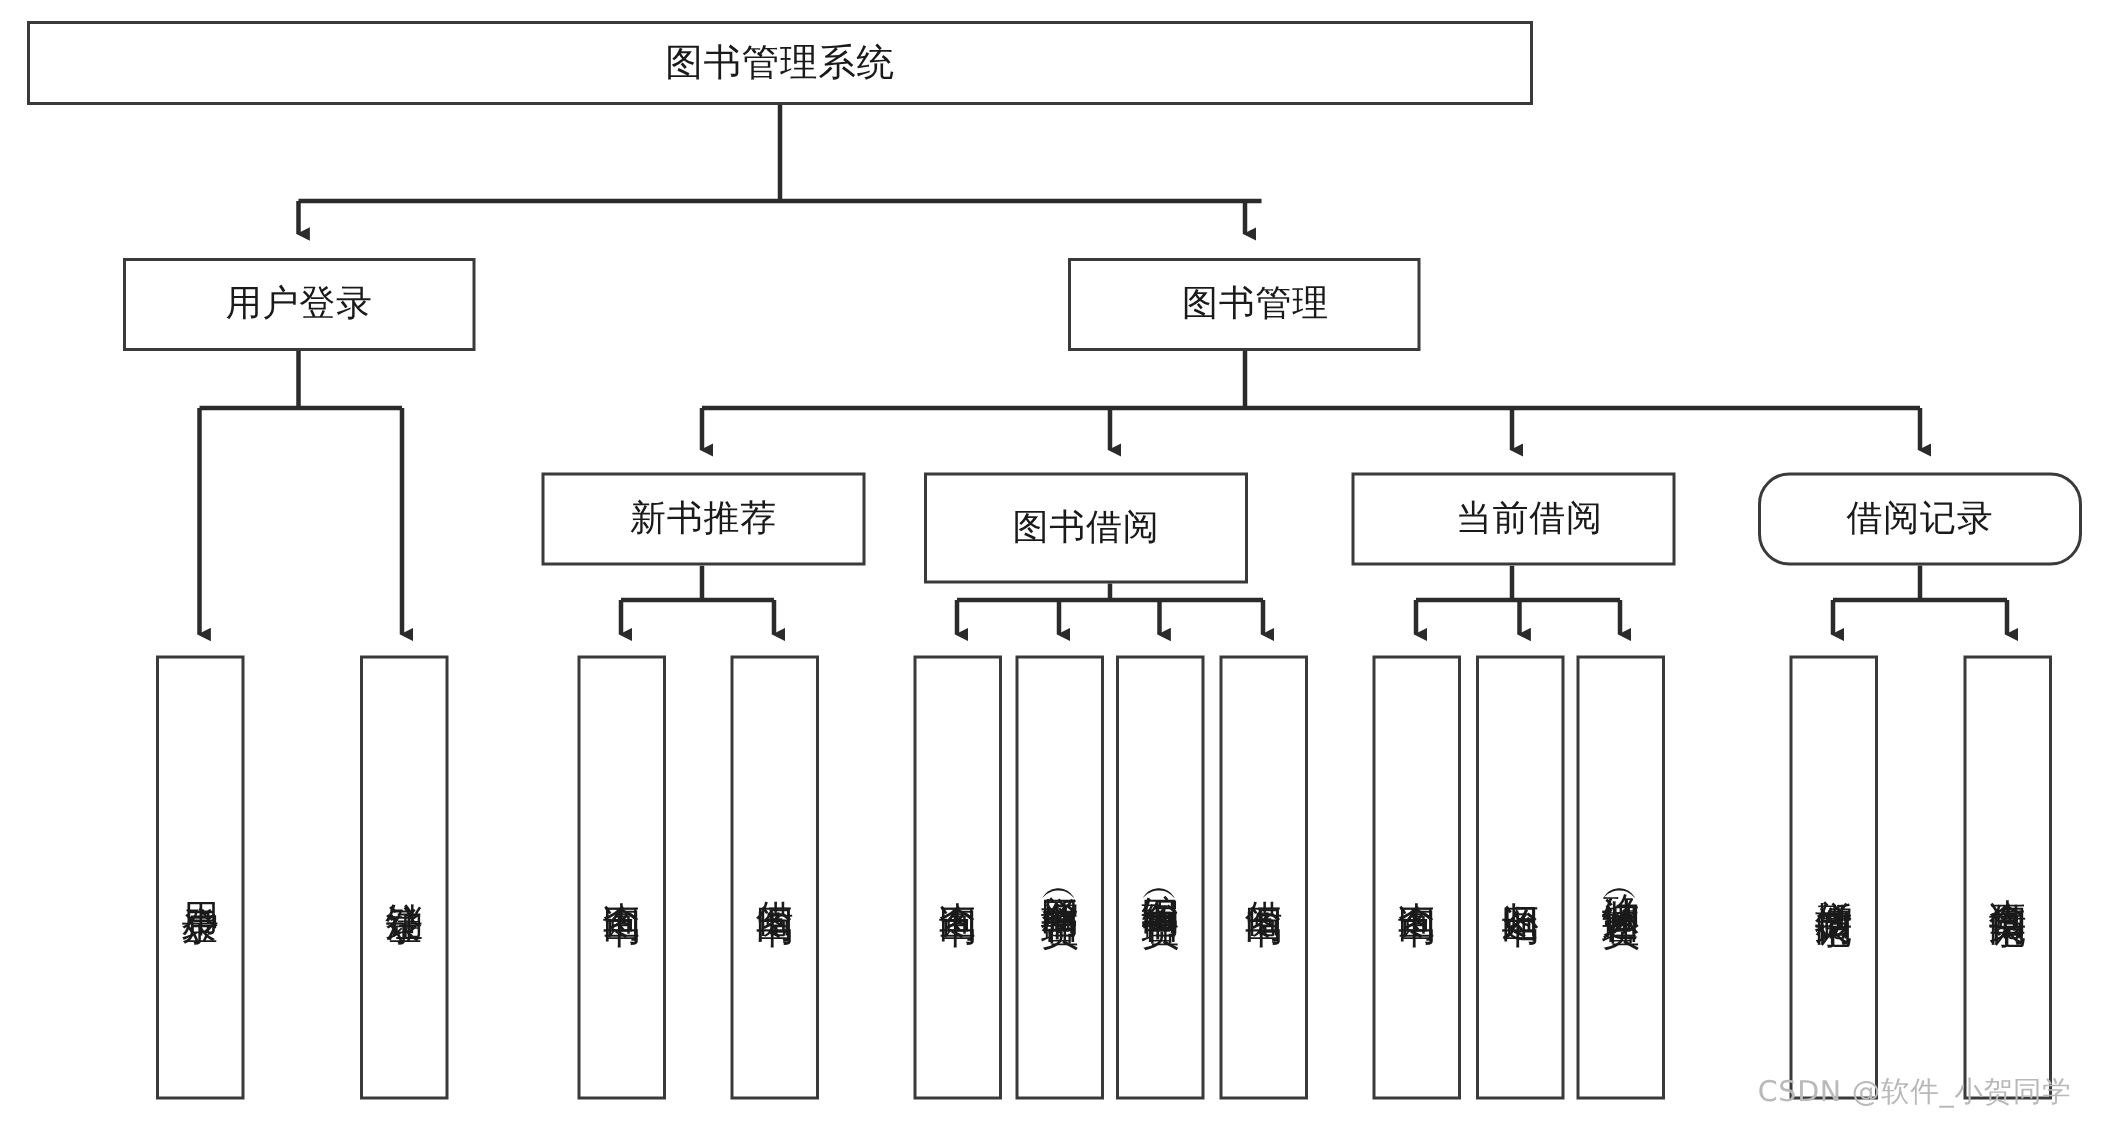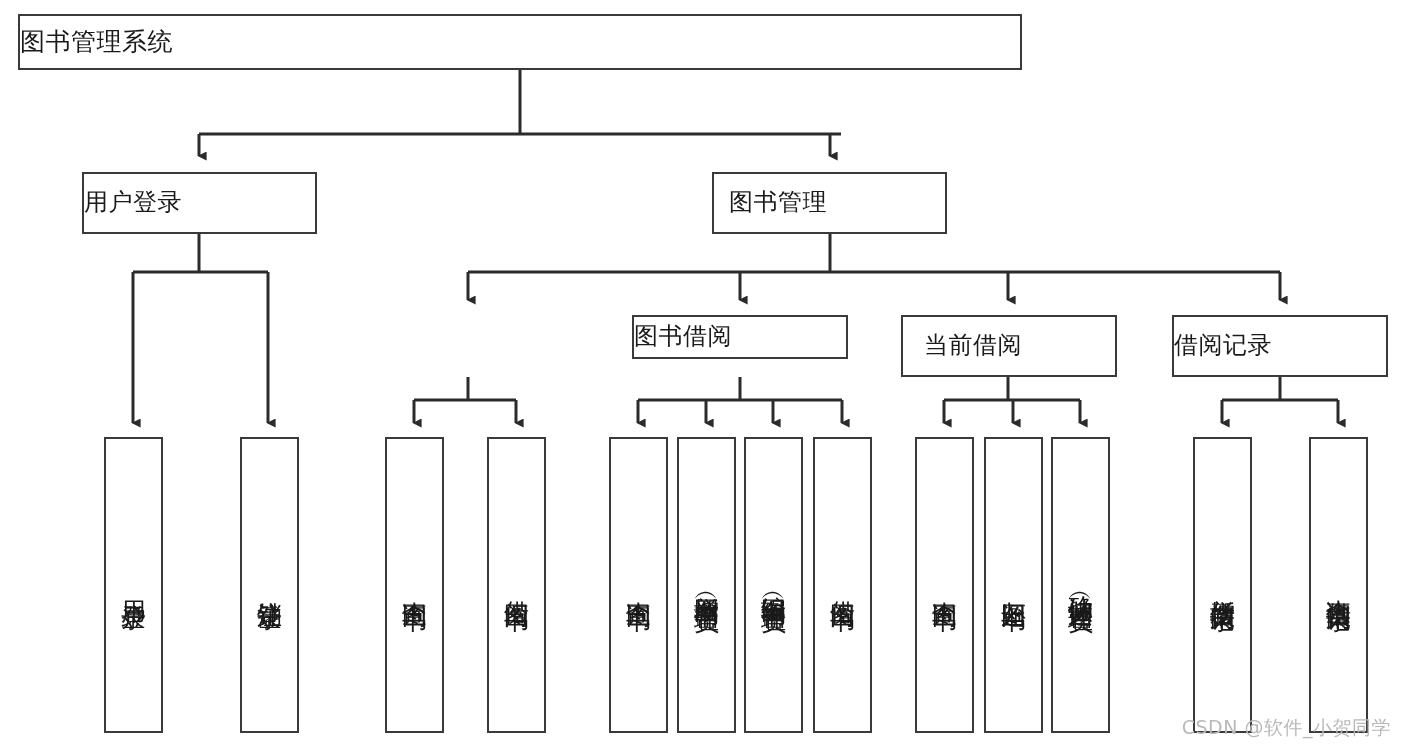--- a/index.html
+++ b/index.html
@@ -26,21 +26,21 @@
     height: 747px;
     pointer-events: none;
   }
   .node {
     position: absolute;
     box-sizing: border-box;
     background: #ffffff;
     border: 2px solid #3a3a3a;
     display: flex;
     align-items: center;
-    justify-content: flex-start;
+    justify-content: center;
     z-index: 2;
   }
   .node-label {
     color: #1a1a1a;
     text-align: center;
     line-height: 1.05;
     white-space: nowrap;
   }
   .node.horizontal .node-label {
     font-size: 24px;
@@ -57,21 +57,21 @@
   .node.vertical .node-label {
     writing-mode: vertical-rl;
     text-orientation: upright;
     font-size: 25px;
     line-height: 1.08;
     letter-spacing: 2px;
     white-space: nowrap;
   }
   .watermark {
     position: absolute;
-    right: 14px;
+    right: 24px;
     bottom: 6px;
     font-size: 19px;
     color: #b9b9b9;
     letter-spacing: 0.5px;
     z-index: 5;
     white-space: nowrap;
     font-family: "DejaVu Sans", "Liberation Sans", sans-serif;
   }
 </style>
 </head>
@@ -133,27 +133,30 @@
     <span class="node-label">图书管理系统</span>
   </div>
 
   <div class="node horizontal" style="left:82px; top:172px; width:235px; height:62px;">
     <span class="node-label">用户登录</span>
   </div>
   <div class="node horizontal" style="left:712px; top:172px; width:235px; height:62px;padding-left:15px;">
     <span class="node-label">图书管理</span>
   </div>
 
-  <div class="node horizontal" style="left:632px; top:315px; width:216px; height:44px;">
+  <div class="node horizontal" style="left:361px; top:315px; width:216px; height:62px;">
+    <span class="node-label">新书推荐</span>
+  </div>
+  <div class="node horizontal" style="left:616px; top:315px; width:216px; height:74px;">
     <span class="node-label">图书借阅</span>
   </div>
   <div class="node horizontal" style="left:901px; top:315px; width:216px; height:62px;padding-left:21px;">
     <span class="node-label">当前借阅</span>
   </div>
-  <div class="node horizontal" style="left:1172px; top:315px; width:216px; height:62px;">
+  <div class="node horizontal" style="left:1172px; top:315px; width:216px; height:62px;border-radius:21px;">
     <span class="node-label">借阅记录</span>
   </div>
 
   <div class="node vertical" style="left:104px; top:437px; width:59px; height:296px;">
     <span class="node-label">用户登录</span>
   </div>
   <div class="node vertical" style="left:240px; top:437px; width:59px; height:296px;">
     <span class="node-label">注销登录</span>
   </div>
 

